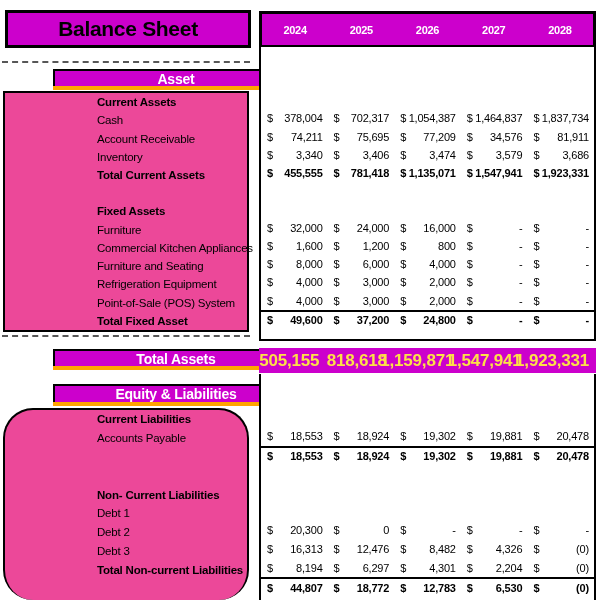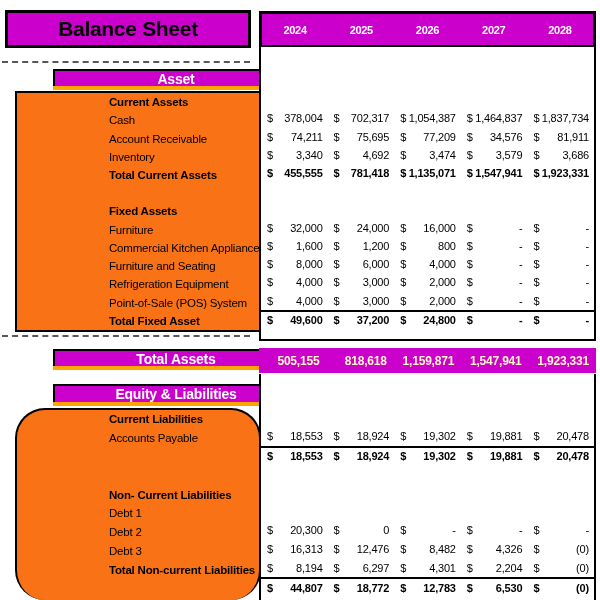--- a/index.html
+++ b/index.html
@@ -31,21 +31,21 @@
     color:#fff; font-weight:bold; font-size:14px; letter-spacing:-.2px;margin-left:48px;
   }
   .side-banner::after {
     content:""; position:absolute; left:-2px; right:-2px; top:100%;
     height:4px; background:#FFA500;
   }
   .asset-banner { top:69px; height:19px; }
   .ta-banner    { top:349px; height:19px; }
   .eq-banner    { top:384px; height:20px; }
 
-  .lbox { position:absolute; left:15px; width:246px; border:2px solid #000; background:#f97316;
+  .lbox { position:absolute; left:3px; width:246px; border:2px solid #000; background:#ec4899;
           display:flex; flex-direction:column; }
   .box1 { top:91px;  height:241px; --rh:18.23px; }
   .box2 { top:408px; height:192px; --rh:18.8px; border-bottom:none;border-radius:30px; }
   .lrow { height:var(--rh); display:flex; align-items:center; padding-left:92px;
           font-size:11.5px; letter-spacing:-.2px; white-space:nowrap; }
   .lrow.header, .lrow.total { font-weight:bold; }
 
   .vpanel { position:absolute; left:259px; width:337px; background:#fff;
             display:flex; flex-direction:column; }
   .panel1 { top:47px;  height:294px; --rh:18.23px; padding-top:44px;
@@ -56,21 +56,21 @@
   .vrow.total { font-weight:bold; }
   .vrow.total-bordered { border-top:2px solid #000; }
   .vcell { width:20%; display:flex; justify-content:space-between; align-items:center;
            padding:0 5px 0 6px; font-size:11px; letter-spacing:-.2px; white-space:nowrap; }
   .vcell .cur { flex:0 0 auto; }
   .vcell .val { flex:0 0 auto; text-align:right; }
 
   .ta-band { position:absolute; left:259px; top:348px; width:337px; height:25px;
              background:#CC00CC; display:flex; }
   .ta-band .bcell { width:20%; display:flex; align-items:center; justify-content:flex-end;
-                    padding-right:7px; color:#fef9c3; font-weight:bold; font-size:12px; letter-spacing:-.2px; }
+                    padding-right:7px; color:#fde047; font-weight:bold; font-size:17px; letter-spacing:-.2px; }
 </style>
 </head>
 <body>
 
 <div class="sheet">
   <div class="dash d1"></div>
   <div class="dash d2"></div>
 
   <div class="title-banner">
     <span>Balance Sheet</span>
@@ -174,21 +174,21 @@
           <span class="val">81,911</span>
         </div>
       </div>
       <div class="vrow item">
         <div class="vcell">
           <span class="cur">$</span>
           <span class="val">3,340</span>
         </div>
         <div class="vcell">
           <span class="cur">$</span>
-          <span class="val">4,692</span>
+          <span class="val">3,406</span>
         </div>
         <div class="vcell">
           <span class="cur">$</span>
           <span class="val">3,474</span>
         </div>
         <div class="vcell">
           <span class="cur">$</span>
           <span class="val">3,579</span>
         </div>
         <div class="vcell">

